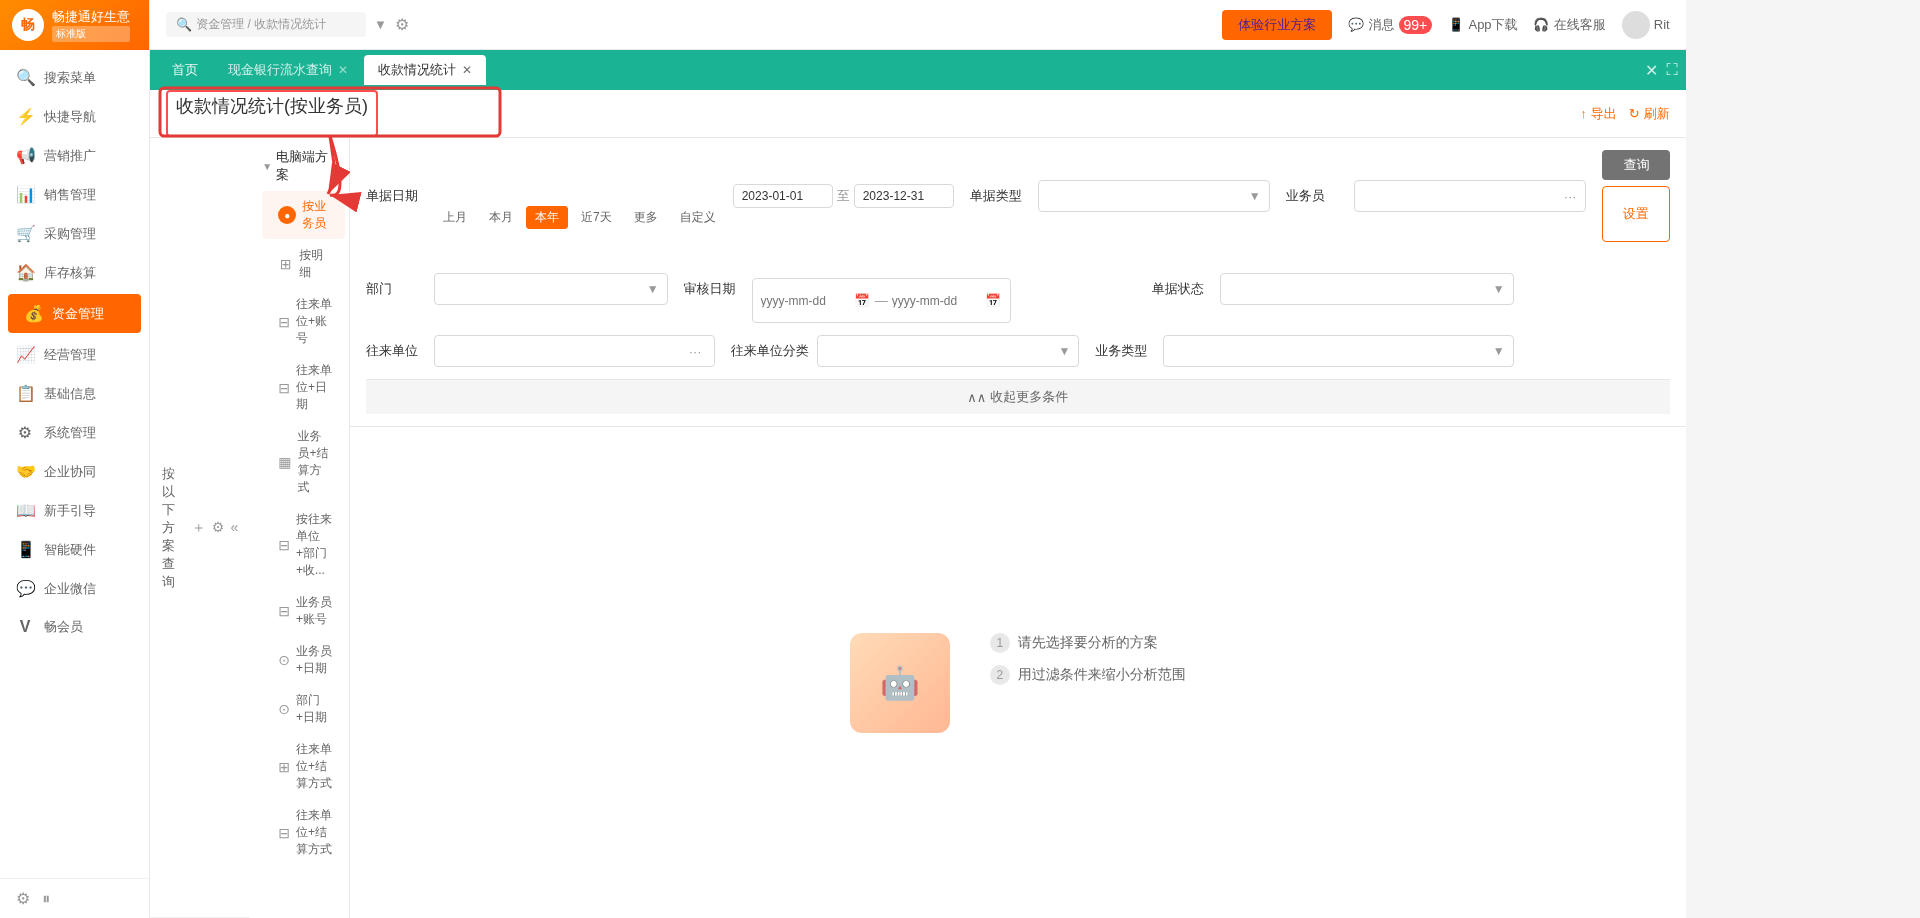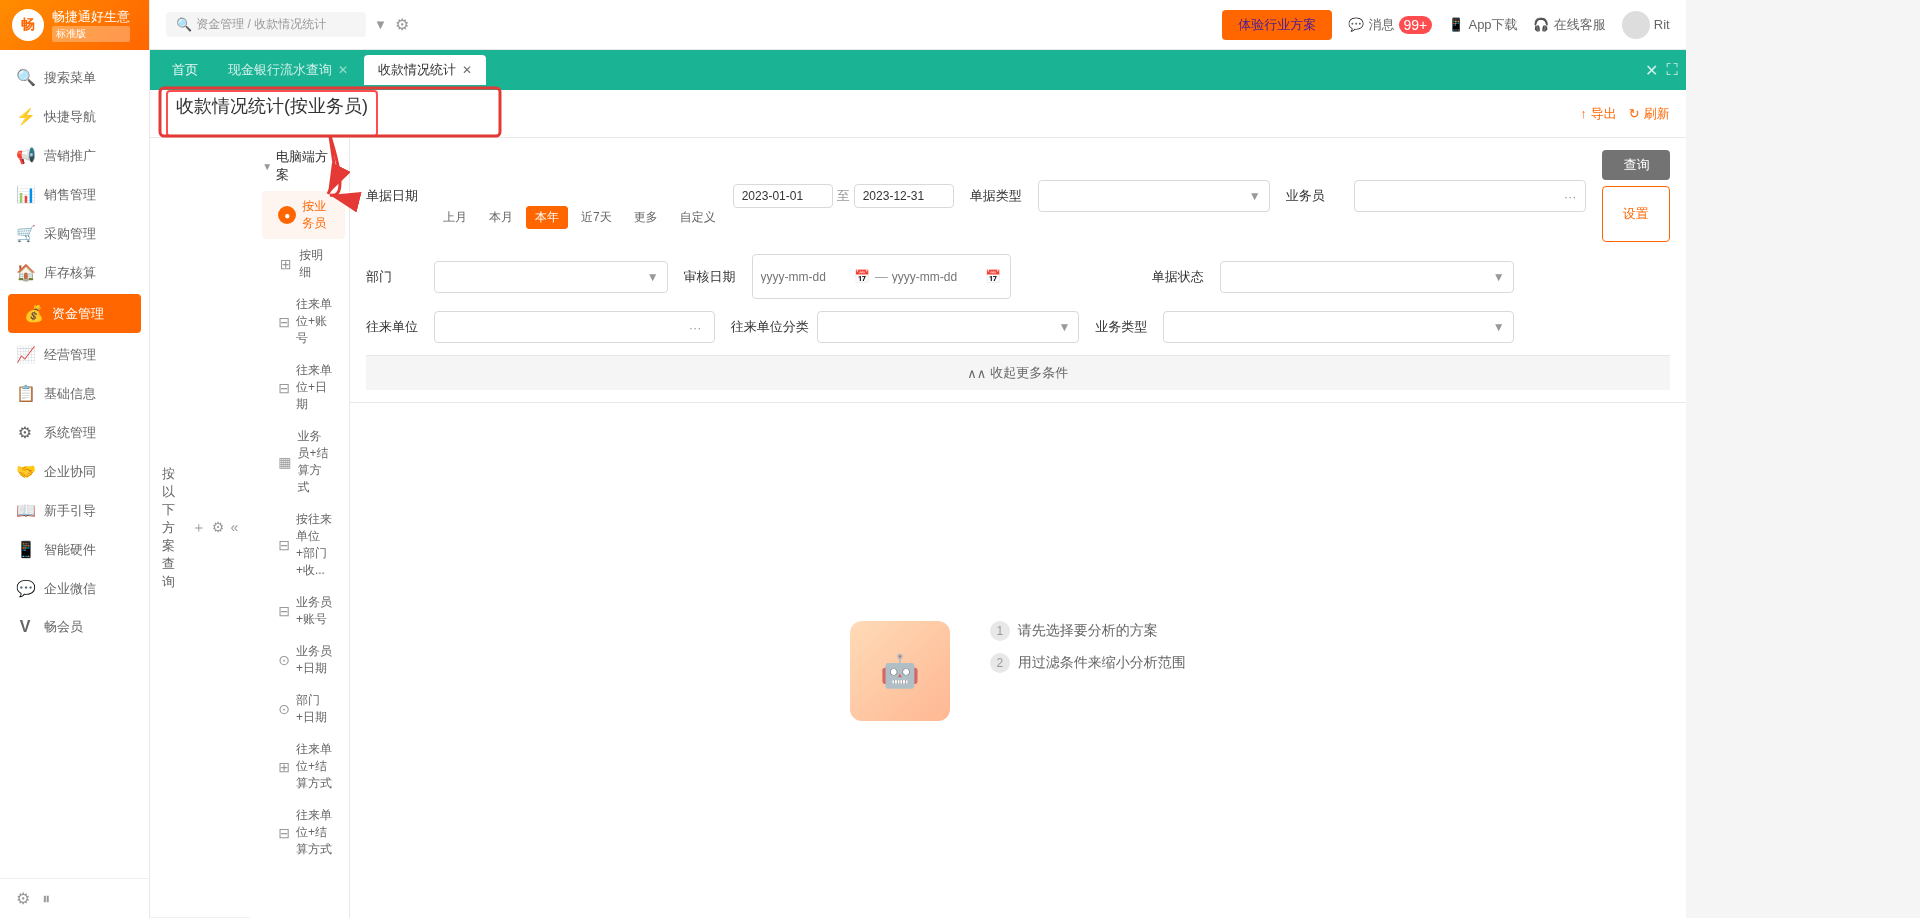--- a/index.html
+++ b/index.html
@@ -470,21 +470,21 @@
             <div class="filter-item" style="flex:1;">
               <span class="filter-label">部门</span>
               <div class="filter-select" style="flex:1; min-width:200px;">
                 <span style="color:#ccc;"></span>
                 <span class="filter-chevron">▼</span>
               </div>
             </div>
 
             <div class="filter-item" style="flex:1.5;">
               <span class="filter-label">审核日期</span>
-              <div class="date-range" style="display:flex; align-items:center; gap:4px; border:1px solid #d9d9d9; border-radius:4px; padding:14px 8px; min-height:32px;">
+              <div class="date-range" style="display:flex; align-items:center; gap:4px; border:1px solid #d9d9d9; border-radius:4px; padding:14px 8px; min-height:32px;margin-top:24px;">
                 <input class="date-input" style="border: none; outline: none; width: 90px; padding: 0px;" placeholder="yyyy-mm-dd">
                 <span style="color:#999; cursor:pointer;">📅</span>
                 <span style="color:#999;">—</span>
                 <input class="date-input" style="border: none; outline: none; width: 90px; padding: 0px;" placeholder="yyyy-mm-dd">
                 <span style="color:#999; cursor:pointer;">📅</span>
               </div>
             </div>
 
             <div class="filter-item" style="flex:1.2;">
               <span class="filter-label">单据状态</span>

